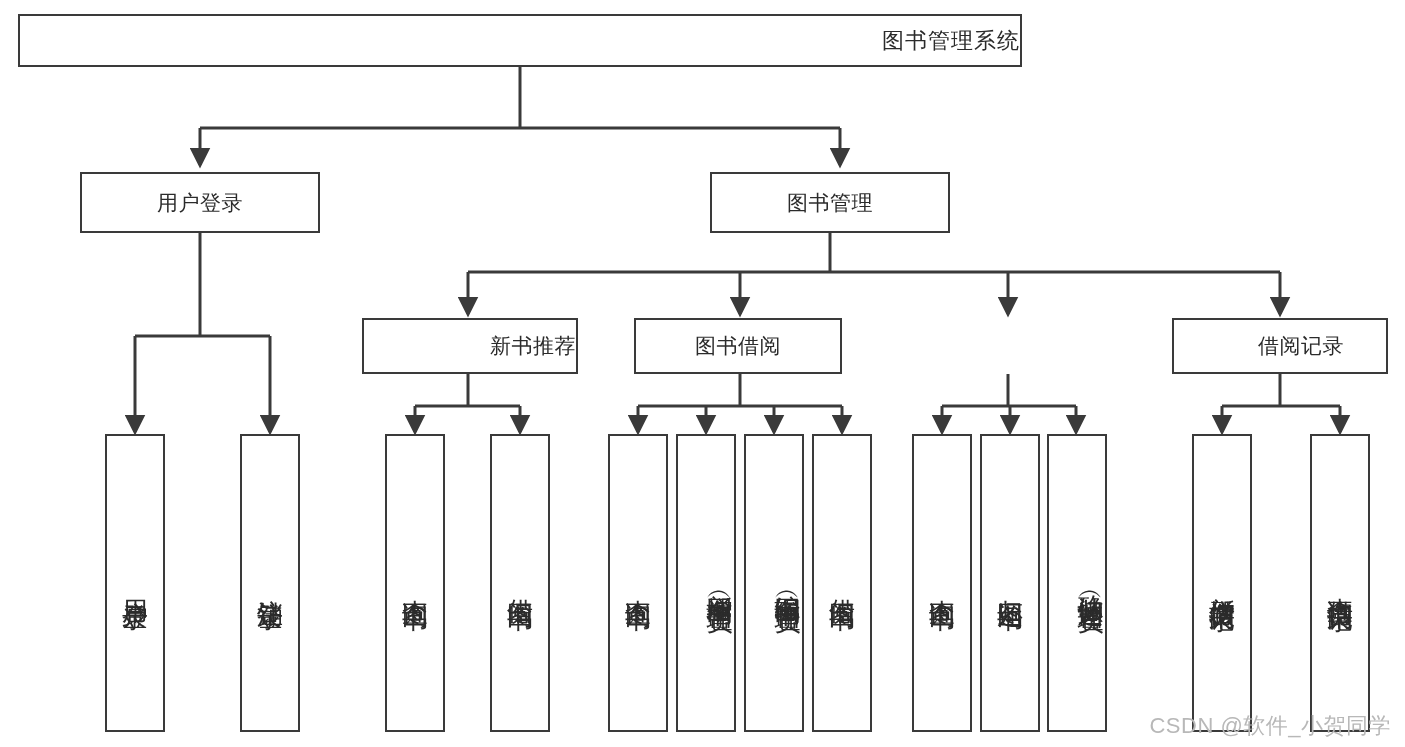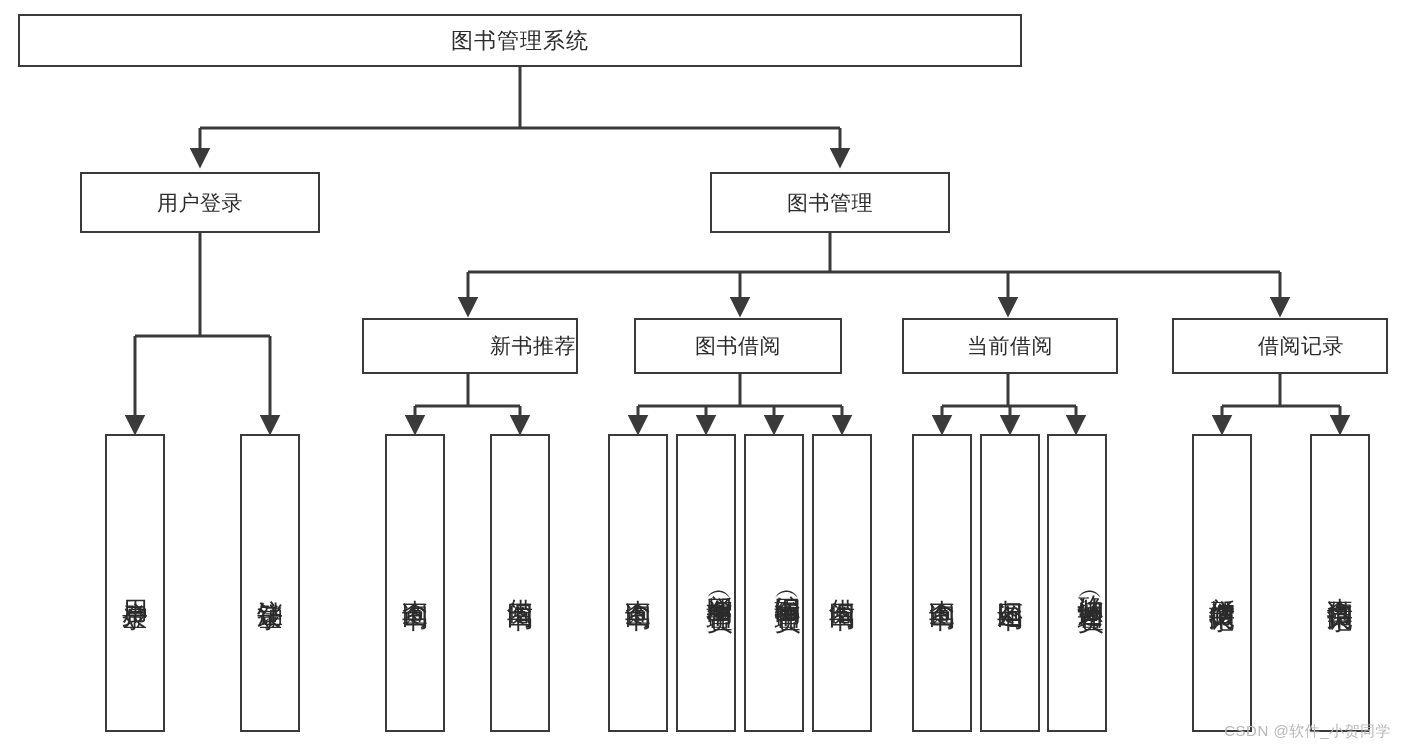--- a/index.html
+++ b/index.html
@@ -37,20 +37,21 @@
     color: #2b2b2b;
     text-align: center;
   }
   .node-h {
     font-size: 21px;
     letter-spacing: 0.5px;
   }
   .node-root {
     font-size: 22px;
     letter-spacing: 1px;
+    justify-content: flex-end;
   }
   .node-v {
     writing-mode: vertical-rl;
     text-orientation: upright;
     font-size: 26px;
     line-height: 1.12;
     letter-spacing: 2px;
     padding: 4px 0;
     white-space: nowrap;
   }
@@ -62,21 +63,21 @@
   }
   .vtext {
     writing-mode: vertical-rl;
     text-orientation: upright;
     display: block;
   }
   .watermark {
     position: absolute;
     right: 14px;
     bottom: 6px;
-    font-size: 15px;
+    font-size: 22px;
     color: #b8b8b8;
     letter-spacing: 0.5px;
     white-space: nowrap;
     z-index: 5;
   }
 </style>
 </head>
 <body>
 
 <div id="canvas">
@@ -141,23 +142,20 @@
   <div class="node node-h" style="left:710px; top:172px; width:240px; height:61px;">
     <span>图书管理</span>
   </div>
 
   <div class="node node-h" style="left:362px; top:318px; width:216px; height:56px;justify-content:flex-end;">
     <span>新书推荐</span>
   </div>
   <div class="node node-h" style="left:634px; top:318px; width:208px; height:56px;">
     <span>图书借阅</span>
   </div>
-  <div class="node node-h" style="left:902px; top:318px; width:216px; height:56px;">
-    <span>当前借阅</span>
-  </div>
   <div class="node node-h" style="left:1172px; top:318px; width:216px; height:56px;padding-left:42px;">
     <span>借阅记录</span>
   </div>
 
   <div class="node node-v align-mid" style="left:105px; top:434px; width:60px; height:298px;">
     <span class="vtext">用户登录</span>
   </div>
   <div class="node node-v align-mid" style="left:240px; top:434px; width:60px; height:298px;">
     <span class="vtext">注销登录</span>
   </div>

